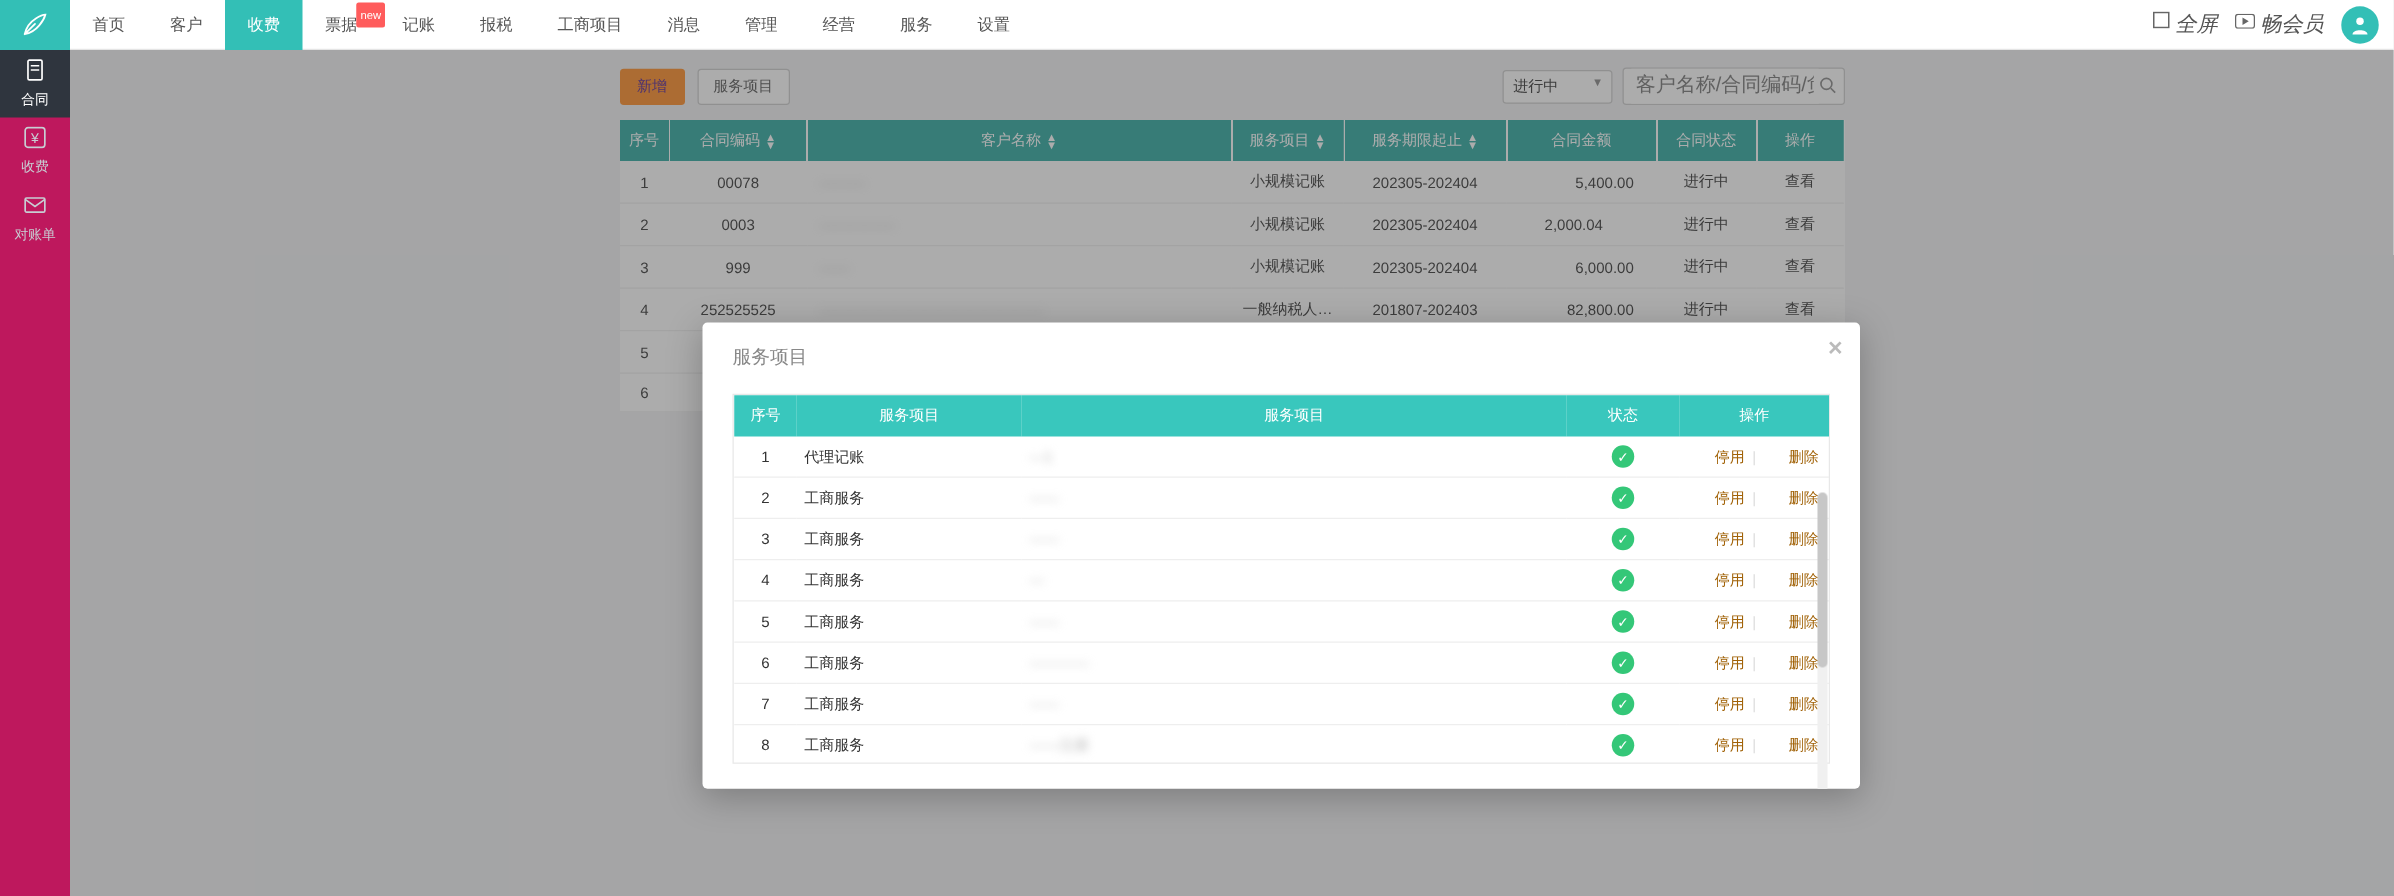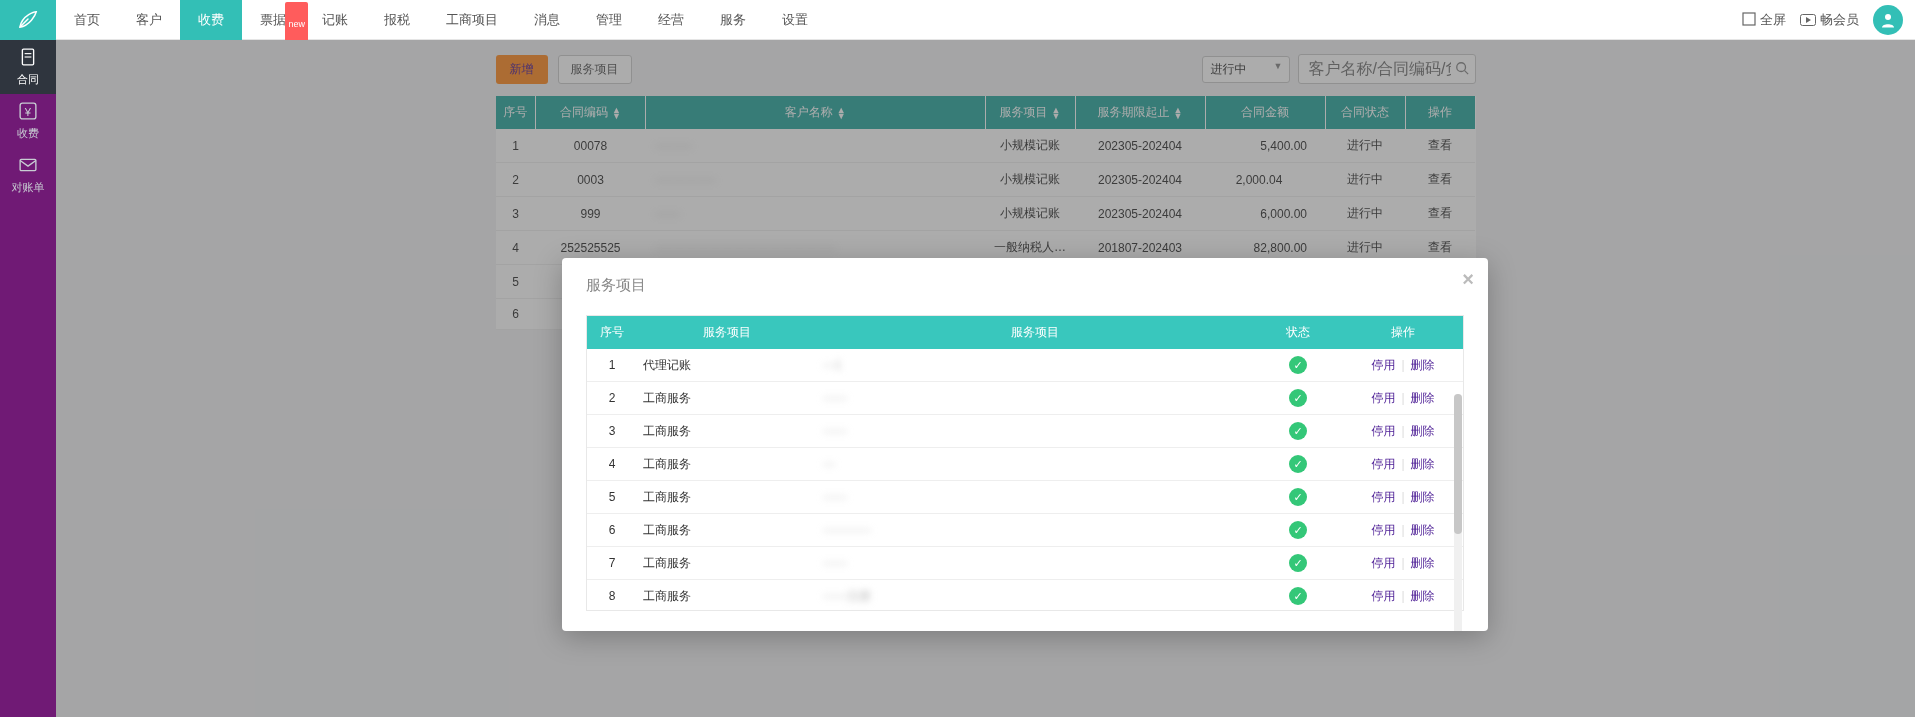--- a/index.html
+++ b/index.html
@@ -3,26 +3,26 @@
 <meta charset="utf-8">
 <style>
 * { margin: 0; padding: 0; box-sizing: border-box; font-family: "Microsoft YaHei", Arial, sans-serif; }
 body { background: #fff; font-size: 12px; color: #333; overflow: hidden; width: 1915px; height: 717px; position: relative; }
 .topbar { height: 40px; background: #fff; border-bottom: 1px solid #e5e5e5; display: flex; align-items: center; }
 .logo { width: 56px; height: 40px; background: #33bfb6; display: flex; align-items: center; justify-content: center; }
 .logo svg { width: 22px; height: 22px; }
 .nav { display: flex; height: 40px; align-items: stretch; }
 .nav-item { padding: 0 18px; display: flex; align-items: center; color: #555; cursor: pointer; font-size: 13px; position: relative; }
 .nav-item.active { background: #33bfb6; color: #fff; }
-.nav-badge { position: absolute; top: 2px; right: -4px; background: #ff5c5c; color: #fff; font-size: 9px; padding: 16px 3px; border-radius: 2px; line-height: 12px; }
+.nav-badge { position: absolute; top: 2px; right: -4px; background: #ff5c5c; color: #fff; font-size: 9px; padding: 4px 3px; border-radius: 2px; line-height: 12px; }
 .top-right { margin-left: auto; display: flex; align-items: center; gap: 14px; padding-right: 12px; }
-.tr-item { display: flex; align-items: flex-end; gap: 4px; color: #555; font-size: 13px; cursor: pointer; }
+.tr-item { display: flex; align-items: flex-start; gap: 4px; color: #555; font-size: 17px; cursor: pointer; font-style: italic; }
 .avatar { width: 30px; height: 30px; border-radius: 50%; background: #33bfb6; display: flex; align-items: center; justify-content: center; }
 .avatar svg { width: 18px; height: 18px; fill: #fff; }
-.sidebar { position: absolute; left: 0; top: 40px; bottom: 0; width: 56px; background: #701a75; }
+.sidebar { position: absolute; left: 0; top: 40px; bottom: 0; width: 56px; background: #be185d; }
 .side-item { height: 54px; color: #c8cdd3; display: flex; flex-direction: column; align-items: center; justify-content: center; gap: 4px; cursor: pointer; font-size: 11px; }
 .side-item.active { background: #2f353e; color: #fff; }
 .side-icon { width: 18px; height: 18px; }
 .content { position: absolute; left: 56px; top: 40px; right: 0; bottom: 0; background: #f2f3f5; }
 .overlay { position: absolute; inset: 0; background: rgba(70,70,70,0.45); }
 .page-inner { width: 980px; margin: 0 auto; padding-top: 14px; }
 .toolbar { display: flex; align-items: center; gap: 10px; margin-bottom: 12px; }
 .btn-orange { background: #ff8b23; color: #4c1d95; border: none; padding: 6px 14px; border-radius: 3px; cursor: pointer; font-size: 12px; }
 .btn-plain { background: #fff; border: 1px solid #ccc; color: #555; padding: 5px 12px; border-radius: 3px; cursor: pointer; font-size: 12px; }
 .toolbar-right { margin-left: auto; display: flex; gap: 8px; align-items: center; }
@@ -42,21 +42,21 @@
 .modal-title { padding: 18px 24px 8px; color: #888; font-size: 15px; }
 .modal-body { padding: 12px 24px 20px; }
 .modal-toolbar { display: flex; justify-content: flex-end; margin-bottom: 10px; }
 .modal-table-wrap { border: 1px solid #e8e8e8; max-height: 296px; overflow-y: auto; }
 table.modal-tbl { width: 100%; border-collapse: collapse; }
 table.modal-tbl th { background: #39c7bd; color: #fff; font-weight: normal; font-size: 12px; padding: 8px 6px; text-align: center; }
 table.modal-tbl td { padding: 7px 6px; border-bottom: 1px solid #eee; font-size: 12px; }
 .tc { text-align: center; }
 .tl { text-align: left; padding-left: 10px; }
 .status-ok { width: 18px; height: 18px; border-radius: 50%; background: #34c778; display: inline-flex; align-items: center; justify-content: center; color: #fff; font-size: 11px; }
-.row-actions a { color: #4c1d95; text-decoration: none; cursor: pointer; }
+.row-actions a { color: #a16207; text-decoration: none; cursor: pointer; margin-left: 20px; }
 .row-actions .sep { color: #ddd; margin: 0 6px; }
 .modal-scroll { position: absolute; right: 26px; top: 136px; width: 8px; height: 240px; background: #f0f0f0; border-radius: 4px; }
 .modal-scroll .thumb { width: 8px; height: 140px; background: #c7c7c7; border-radius: 4px; }
 .icon-shape { display: inline-block; }
 </style>
 </head>
 <body>
 
 <div class="topbar">
   <div class="logo">

